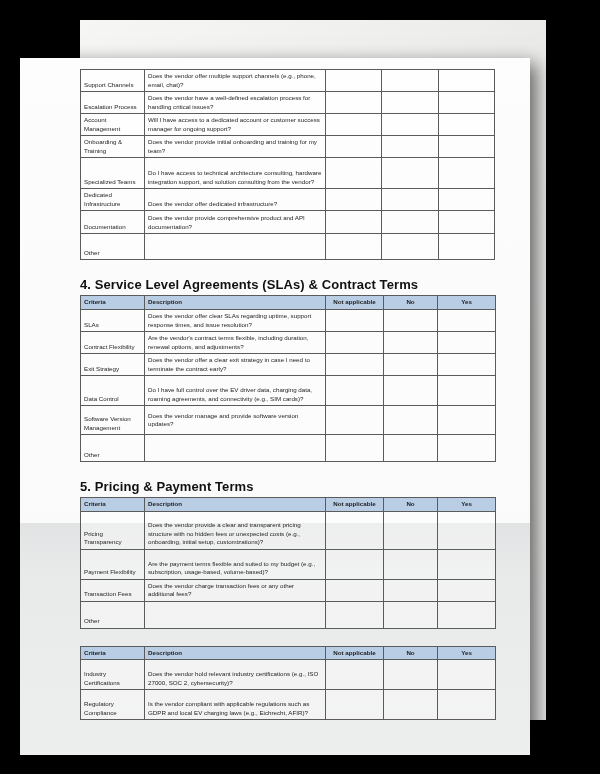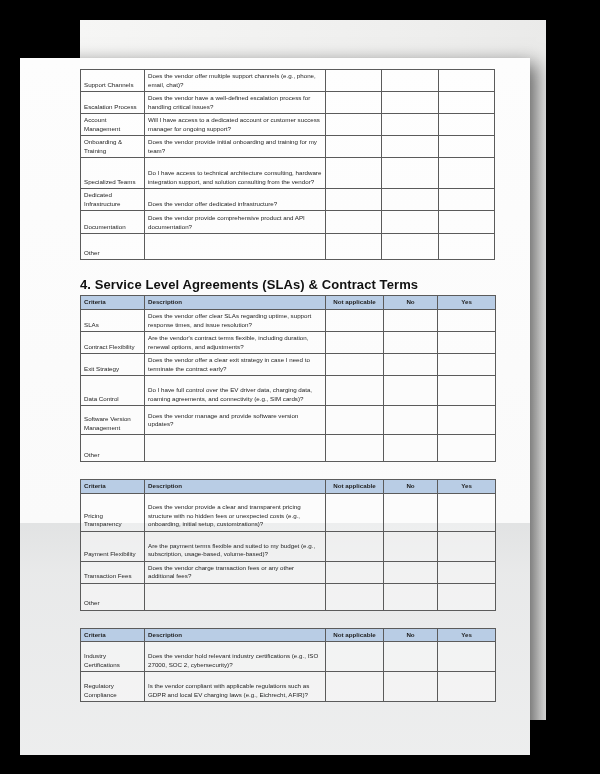--- a/index.html
+++ b/index.html
@@ -261,20 +261,21 @@
                 <td class="mark"></td>
                 <td class="mark"></td>
               </tr>
             </tbody>
           </table>
         </div>
 
         <div class="gap"></div>
 
         <div class="blk">
+          <h2 class="sec">5. Pricing &amp; Payment Terms</h2>
           <table class="chk">
             <thead>
               <tr>
                 <th class="c-crit">Criteria</th>
                 <th class="c-desc">Description</th>
                 <th class="c-na">Not applicable</th>
                 <th class="c-no">No</th>
                 <th class="c-yes">Yes</th>
               </tr>
             </thead>

